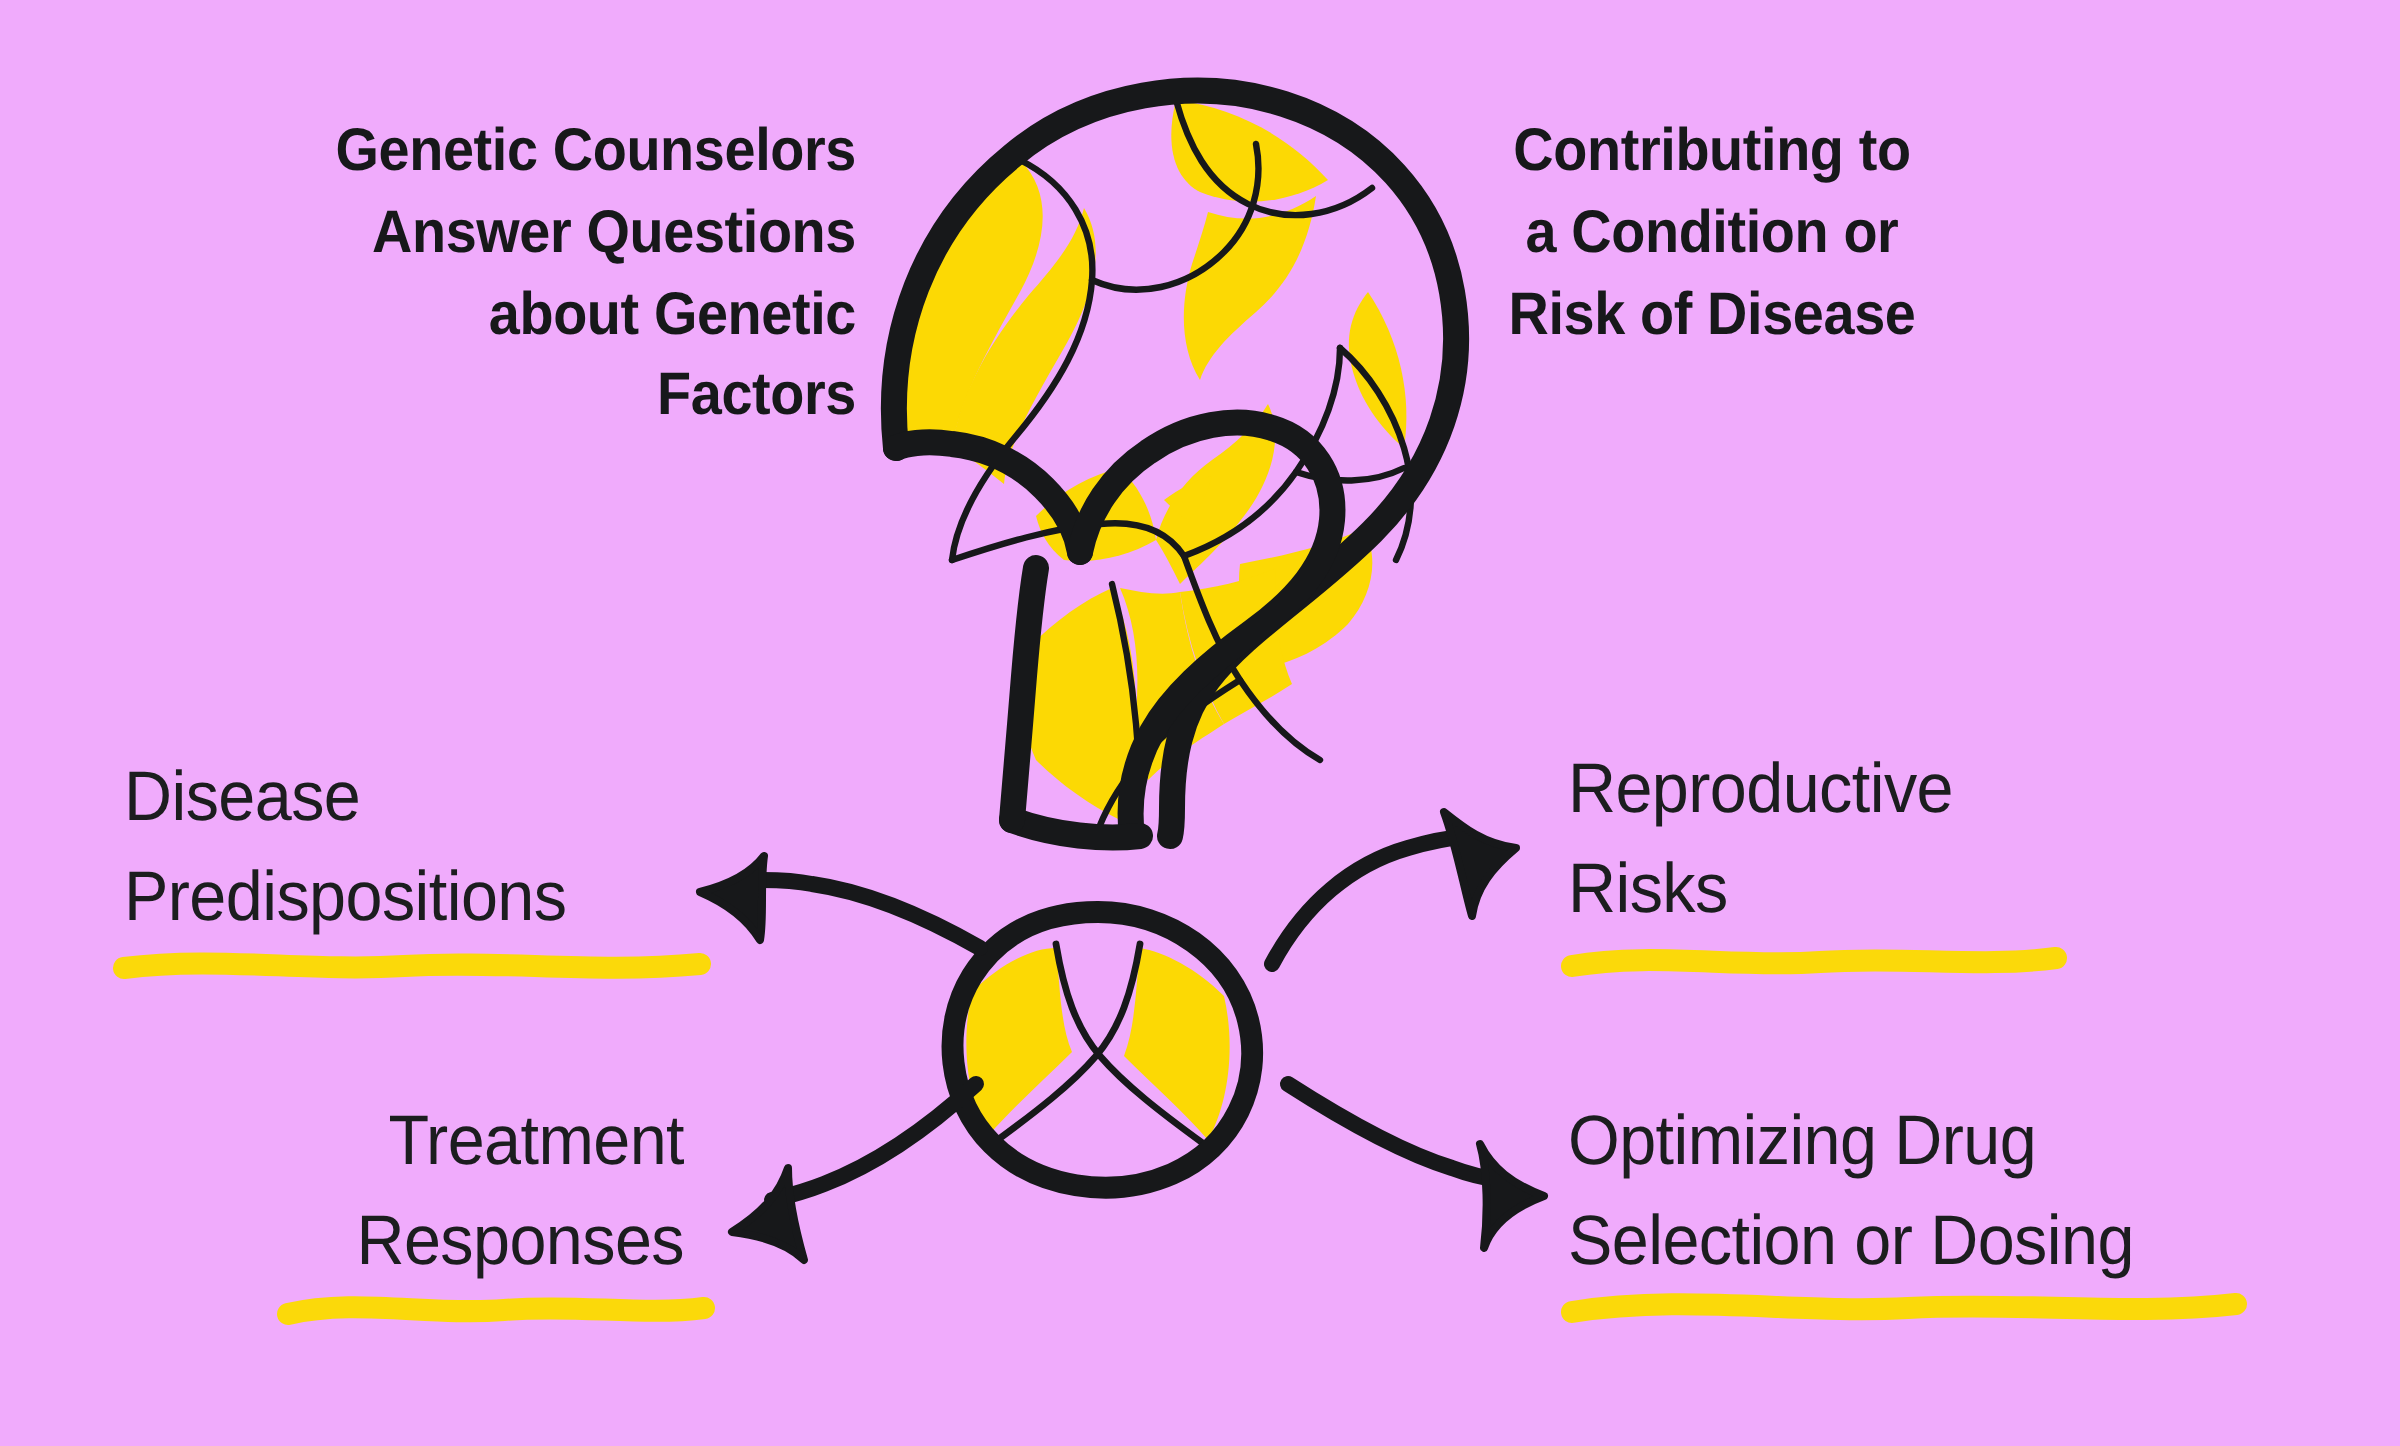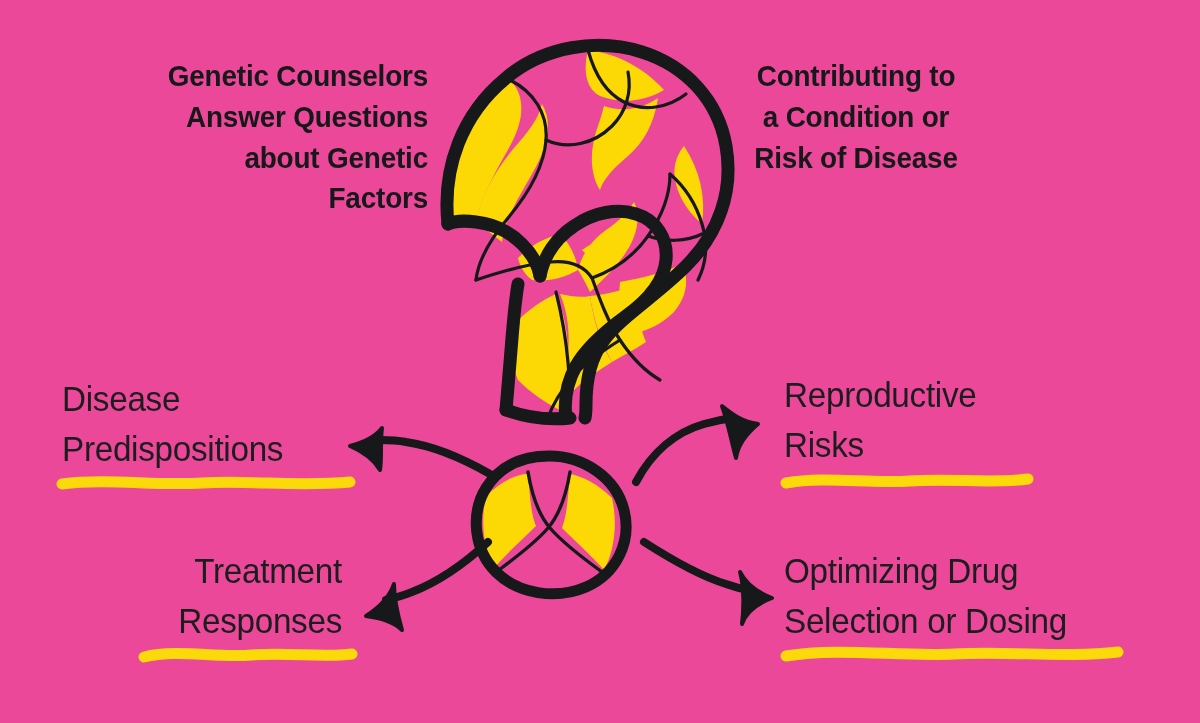--- a/index.html
+++ b/index.html
@@ -8,21 +8,21 @@
     padding: 0;
     background: #ffffff;
   }
   body {
     font-family: "Liberation Sans", sans-serif;
   }
   #canvas {
     position: relative;
     width: 1200px;
     height: 723px;
-    background: #ec4899;
+    background: #f0abfc;
     overflow: hidden;
   }
 
   
   .heading {
     position: absolute;
     font-family: "Liberation Sans", sans-serif;
     font-weight: bold;
     font-size: 30px;
     line-height: 1.36;

